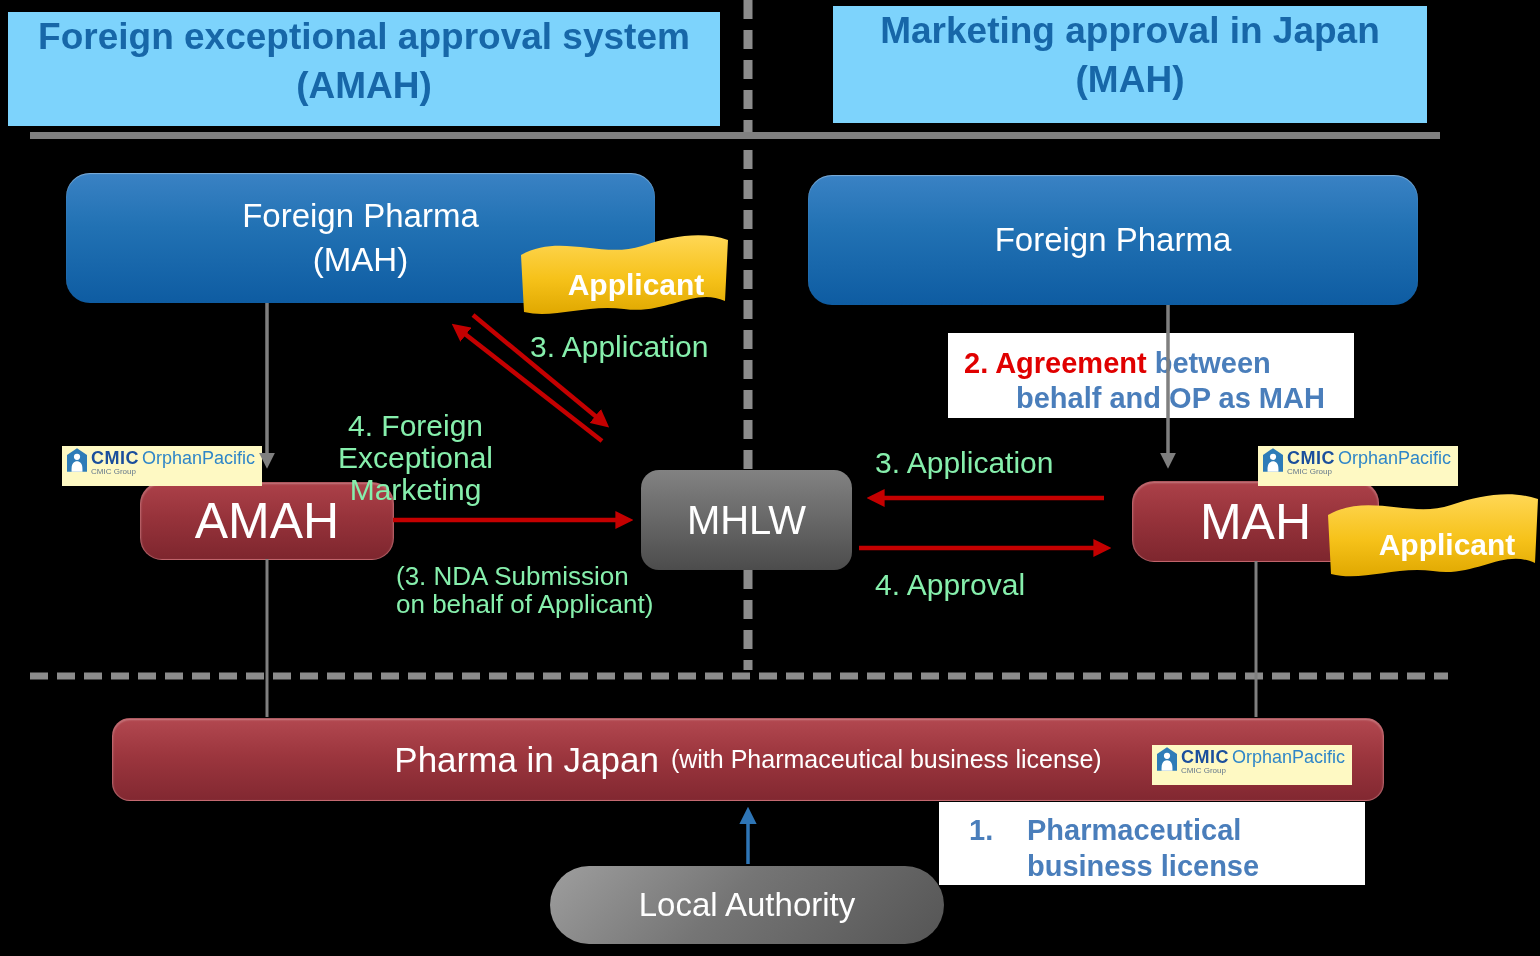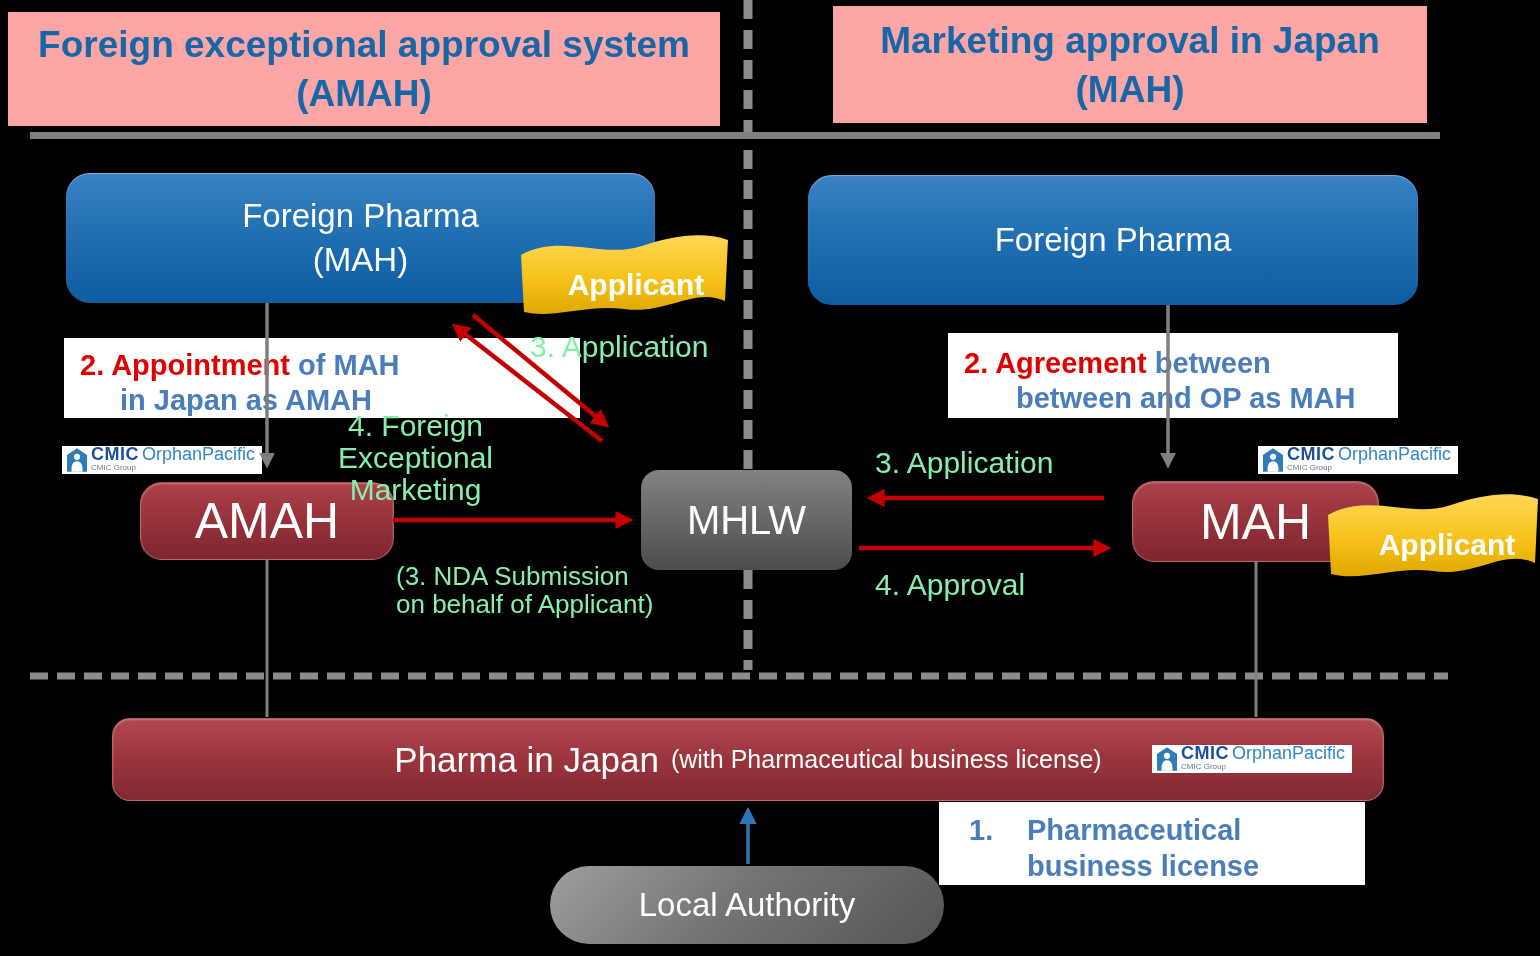--- a/index.html
+++ b/index.html
@@ -3,22 +3,22 @@
 <meta charset="utf-8">
 <style>
   html,body{margin:0;padding:0;background:#000;}
   #canvas{position:relative;width:1540px;height:956px;background:#000;overflow:hidden;
           font-family:"Liberation Sans",sans-serif;}
   .abs{position:absolute;}
   svg.layer{position:absolute;left:0;top:0;width:1540px;height:956px;pointer-events:none;}
   #bg-lines{z-index:1;} #arrows{z-index:30;}
 
   
-  .title-panel{background:#fca5a5;color:#1767A8;font-weight:bold;font-size:37px;line-height:49px;
-               display:flex;flex-direction:column;align-items:center;justify-content:center;
+  .title-panel{background:#7dd3fc;color:#1767A8;font-weight:bold;font-size:37px;line-height:49px;
+               display:flex;flex-direction:column;align-items:center;
                text-align:center;z-index:5;}
   #title-left{left:8px;top:12px;width:712px;height:114px;}
   #title-right{left:833px;top:6px;width:594px;height:117px;}
   #header-line{left:30px;top:132px;width:1410px;height:7px;background:#808080;z-index:4;}
 
   
   .node{z-index:10;display:flex;flex-direction:column;align-items:center;justify-content:center;
         color:#fff;text-align:center;}
   .blue-box{background:linear-gradient(180deg,#3A82C4 0%,#2272B4 40%,#0E5CA2 100%);
             border-radius:24px;box-shadow:inset 0 1px 1px rgba(255,255,255,.35);}
@@ -37,38 +37,38 @@
               border-radius:18px;border:1px solid rgba(215,140,145,.5);
               box-shadow:inset 0 1px 2px rgba(255,255,255,.3);z-index:10;}
   #pharma-box .sub{font-size:25px;margin-left:12px;}
   #local-box{left:550px;top:866px;width:394px;height:78px;font-size:33px;border-radius:39px;
              background:linear-gradient(135deg,#9E9E9E 0%,#757575 45%,#555555 100%);}
 
   
   .step-panel{background:#fff;z-index:12;font-weight:bold;font-size:29px;line-height:35px;color:#4A7EBB;}
   #appointment-label{left:64px;top:338px;width:516px;height:80px;padding-top:10px;box-sizing:border-box;
                      padding-left:16px;}
-  #agreement-label{left:948px;top:333px;width:450px;height:85px;padding-top:13px;box-sizing:border-box;
+  #agreement-label{left:948px;top:333px;width:406px;height:85px;padding-top:13px;box-sizing:border-box;
                    padding-left:16px;}
   #license-label{left:939px;top:802px;width:426px;height:83px;display:flex;box-sizing:border-box;
                  padding:10px 0 0 30px;line-height:36px;}
   #license-label .num{width:58px;}
   .rednum{color:#E00000;}
   .indent1{margin-left:40px;} .indent2{margin-left:52px;}
 
   
   .step-text{color:#86efac;font-weight:normal;font-size:30px;z-index:13;white-space:nowrap;}
   #app-left-text{left:530px;top:330px;}
   #fe-text{left:318px;top:410px;width:195px;text-align:center;line-height:32px;white-space:normal;}
   #nda-text{left:396px;top:562px;font-size:26px;line-height:28px;}
   #app-right-text{left:875px;top:446px;}
   #approval-text{left:875px;top:568px;}
 
   
-  .cmic{background:#ffffff;display:flex;align-items:flex-end;padding:2px 7px 2px 5px;z-index:14;height:28px;
+  .cmic{background:#fef9c3;display:flex;align-items:flex-start;padding:2px 7px 2px 5px;z-index:14;height:40px;
         box-sizing:border-box;}
   .cmic .col{display:flex;flex-direction:column;margin-left:4px;}
   .cmic .row1{display:flex;align-items:baseline;}
   .cmic .cmic-word{color:#1B4F9C;font-weight:bold;font-size:18px;letter-spacing:.5px;}
   .cmic .orphan-word{color:#2F86C8;font-size:18px;margin-left:3px;}
   .cmic .group-word{color:#64788C;font-size:8px;margin-top:-2px;}
   #cmic-left{left:62px;top:446px;} #cmic-right{left:1258px;top:446px;}
   #cmic-pharma{left:1152px;top:745px;}
 
   
@@ -114,35 +114,27 @@
     <div>MAH</div>
   </div>
   <div class="abs node" id="pharma-box">
     <span>Pharma in Japan</span>
     <span class="sub">(with Pharmaceutical business license)</span>
   </div>
   <div class="abs node" id="local-box">
     <div>Local Authority</div>
   </div>
 
-  <div class="abs step-panel" id="appointment-label">
-    <div>
-      <span class="rednum">2.</span>
-      <span class="rednum">Appointment</span>
-      <span>of MAH</span>
-    </div>
-    <div class="indent1">in Japan as AMAH</div>
-  </div>
   <div class="abs step-panel" id="agreement-label">
     <div>
       <span class="rednum">2.</span>
       <span class="rednum">Agreement</span>
       <span>between</span>
     </div>
-    <div class="indent2">between and OP as MAH</div>
+    <div class="indent2">behalf and OP as MAH</div>
   </div>
   <div class="abs step-panel" id="license-label">
     <span class="num">1.</span>
     <div>
       <div>Pharmaceutical</div>
       <div>business license</div>
     </div>
   </div>
 
   <div class="abs step-text" id="app-left-text">3. Application</div>

